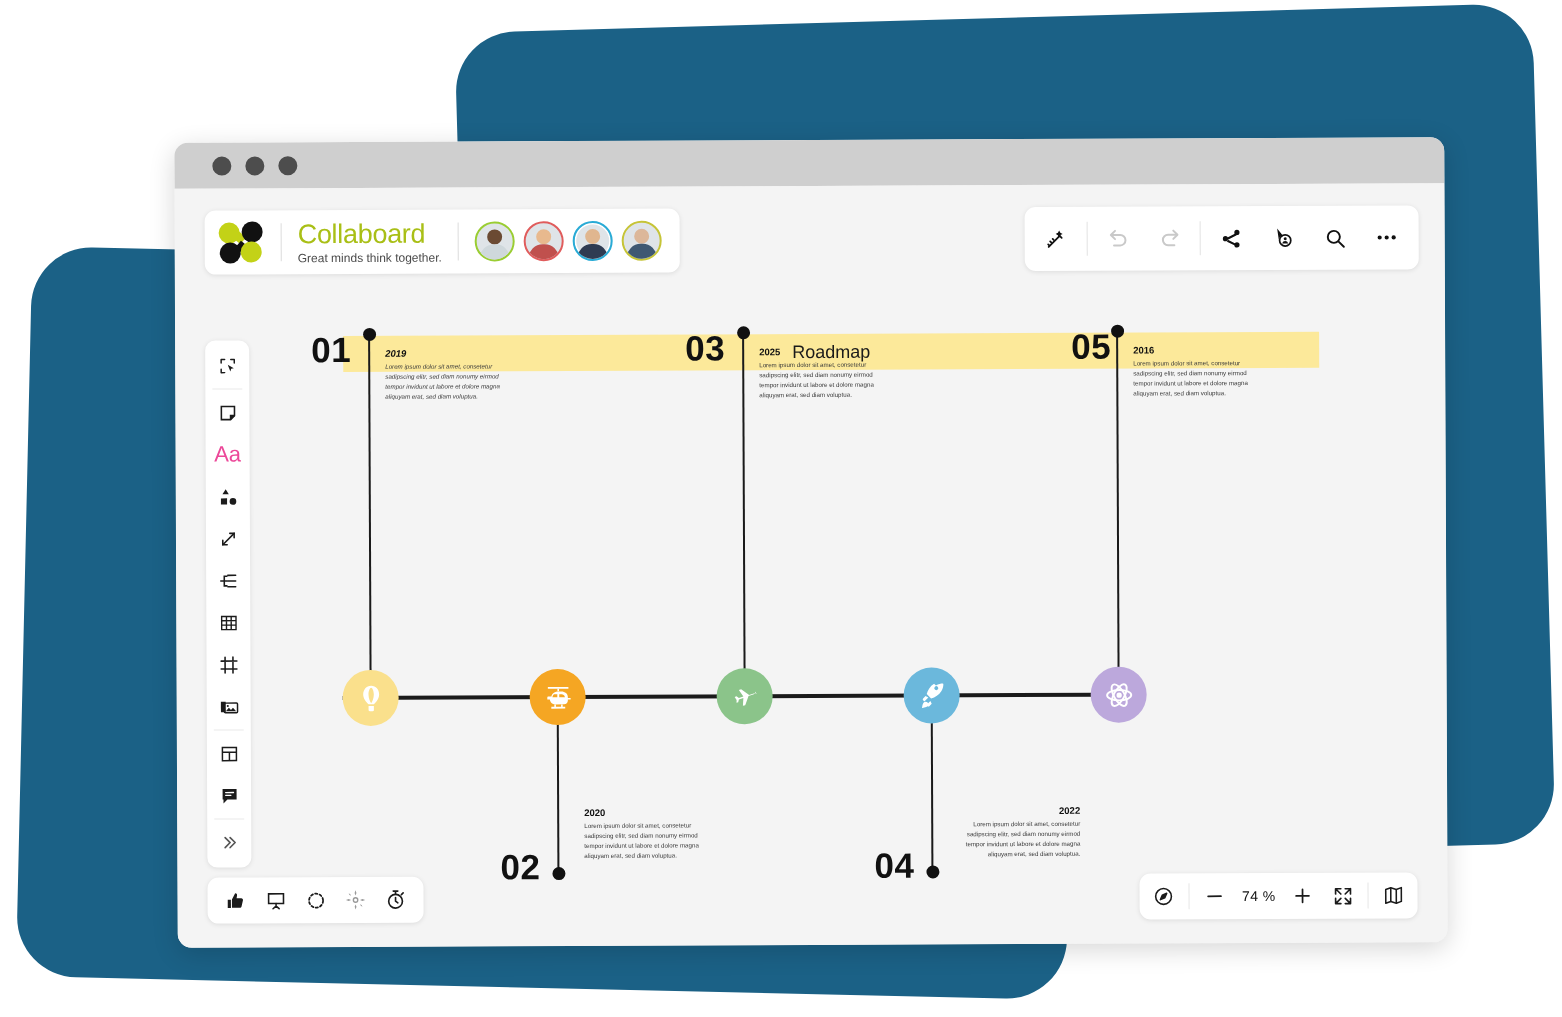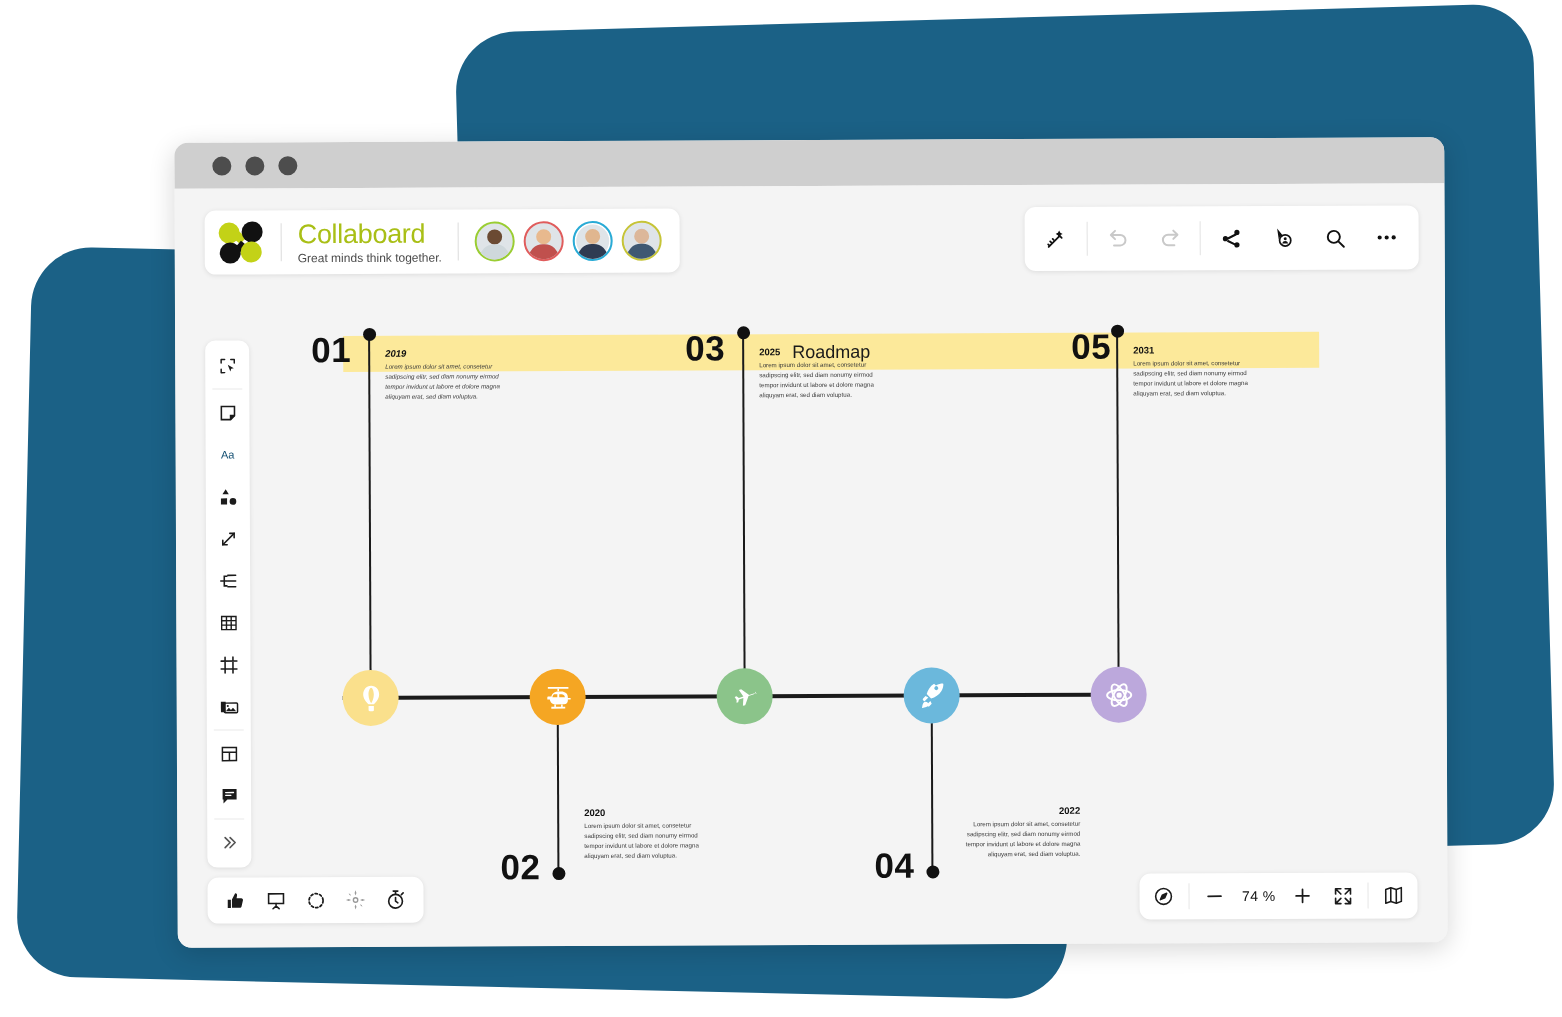--- a/index.html
+++ b/index.html
@@ -132,21 +132,21 @@
     border-radius:10px;
     box-shadow:0 1px 5px rgba(0,0,0,.10);
     padding:4px 0;
   }
   .rail-btn {
     height:42px;
     display:flex; align-items:center; justify-content:center;
     cursor:pointer;
   }
   .rail-sep { height:1px; background:#EAEAEA; margin:2px 7px; }
-  .rail-text { font-size:11px; color:#0c4a6e; }
+  .rail-text { font-size:22px; color:#ec4899; }
 
   
   #canvas { position:absolute; inset:0; }
   #roadmap-banner {
     position:absolute;
     left:168px; top:148px;
     width:976px; height:36px;
     background:#FCE99A;
     display:flex; align-items:center; justify-content:center;
   }
@@ -394,21 +394,21 @@
               <circle cx="12" cy="12" r="2.2" fill="#fff" stroke="none"></circle>
               <ellipse cx="12" cy="12" rx="10" ry="4.3"></ellipse>
               <ellipse cx="12" cy="12" rx="10" ry="4.3" transform="rotate(60 12 12)"></ellipse>
               <ellipse cx="12" cy="12" rx="10" ry="4.3" transform="rotate(120 12 12)"></ellipse>
             </svg>
           </div>
           <div class="stem" style="left: 940.75px; top: 146px; height: 338px;"></div>
           <div class="stem-dot" style="left: 935.5px; top: 140px;"></div>
           <div class="big-num" style="left: 884px; top: 142px; margin-left: 12px;">05</div>
           <div class="entry-text" style="left: 958px; top: 160px;">
-            <div class="entry-year">2031</div>
+            <div class="entry-year">2016</div>
             <div class="entry-body">Lorem ipsum dolor sit amet, consetetur sadipscing elitr, sed diam nonumy eirmod tempor invidunt ut labore et dolore magna aliquyam erat, sed diam voluptua.</div>
           </div>
         </div>
     </div>
 
     <div id="left-rail">
         <div class="rail-btn" title="Select">
           <svg viewBox="0 0 24 24" width="21" height="21" fill="none" stroke="#1b1b1b" stroke-width="1.7" stroke-linecap="round" stroke-linejoin="round">
             <path d="M4.5 4.5h4M4.5 4.5v4M19.5 4.5h-4M19.5 4.5v4M4.5 19.5h4M4.5 19.5v-4"></path>
             <path d="M12 10.5l7 4-3 .7-1 3z" fill="#1b1b1b" stroke="none"></path>

